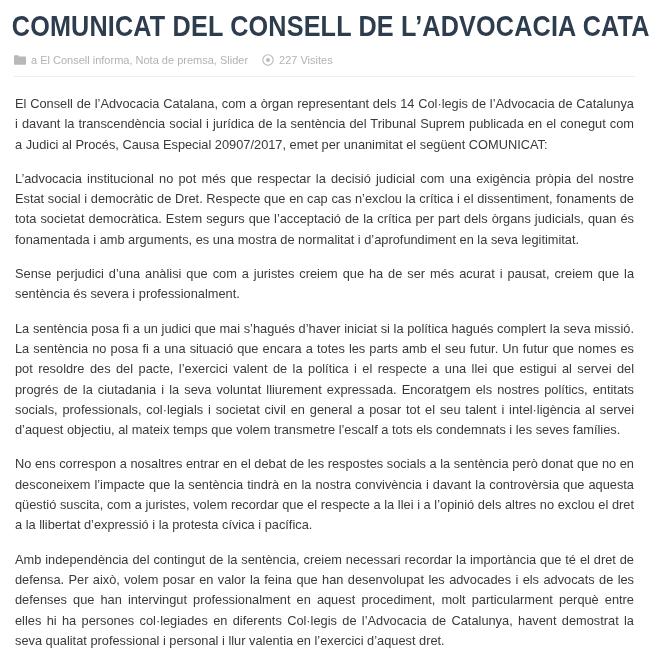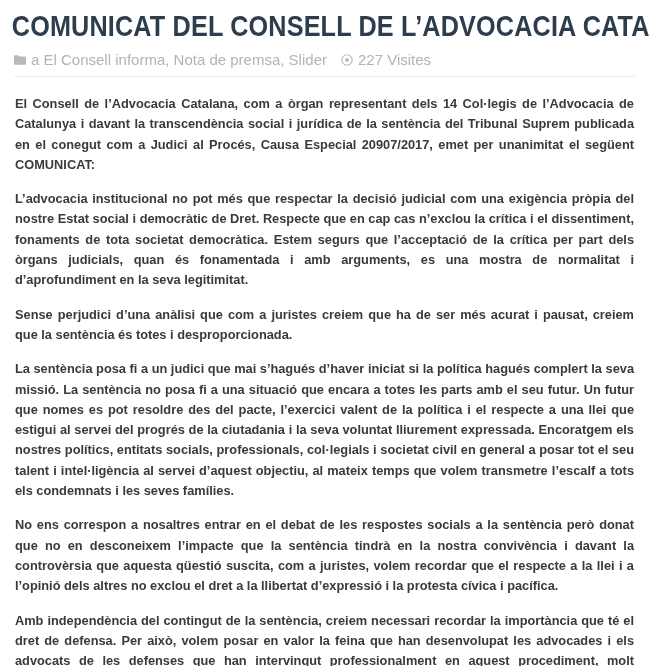--- a/index.html
+++ b/index.html
@@ -35,21 +35,21 @@
     transform: scaleX(0.84);
     transform-origin: left center;
     white-space: nowrap;
   }
 
   
   .post-meta {
     display: flex;
     align-items: center;
     padding: 10px 14px 0 14px;
-    font-size: 15px;
+    font-size: 11px;
     line-height: 14px;
     color: #b3b3b3;
     white-space: nowrap;
   }
   .meta-group {
     display: inline-flex;
     align-items: center;
   }
   .meta-group + .meta-group {
     margin-left: 14px;
@@ -79,21 +79,20 @@
   .post-body {
     padding: 0 15px 0 15px;
     color: #3a3a3a;
     font-size: 12.8px;
     line-height: 20.3px;
     text-align: justify;
   }
   .post-body p {
     margin: 0;
     padding: 14px 0 0 0;
-    font-weight: bold;
   }
   .post-body p:first-child {
     padding-top: 17px;
   }
   .post-body p.signoff {
     font-style: italic;
     padding-top: 19px;
   }
 </style>
 </head>
@@ -124,20 +123,20 @@
       <span class="meta-text">227 Visites</span>
     </span>
 
   </div>
 
   <hr class="divider">
 
   <div class="post-body">
     <p>El Consell de l’Advocacia Catalana, com a òrgan representant dels 14 Col·legis de l’Advocacia de Catalunya i davant la transcendència social i jurídica de la sentència del Tribunal Suprem publicada en el conegut com a Judici al Procés, Causa Especial 20907/2017, emet per unanimitat el següent COMUNICAT:</p>
     <p>L’advocacia institucional no pot més que respectar la decisió judicial com una exigència pròpia del nostre Estat social i democràtic de Dret. Respecte que en cap cas n’exclou la crítica i el dissentiment, fonaments de tota societat democràtica. Estem segurs que l’acceptació de la crítica per part dels òrgans judicials, quan és fonamentada i amb arguments, es una mostra de normalitat i d’aprofundiment en la seva legitimitat.</p>
-    <p>Sense perjudici d’una anàlisi que com a juristes creiem que ha de ser més acurat i pausat, creiem que la sentència és totes i desproporcionada.</p>
+    <p>Sense perjudici d’una anàlisi que com a juristes creiem que ha de ser més acurat i pausat, creiem que la sentència és severa i professionalment.</p>
     <p>La sentència posa fi a un judici que mai s’hagués d’haver iniciat si la política hagués complert la seva missió. La sentència no posa fi a una situació que encara a totes les parts amb el seu futur. Un futur que nomes es pot resoldre des del pacte, l’exercici valent de la política i el respecte a una llei que estigui al servei del progrés de la ciutadania i la seva voluntat lliurement expressada. Encoratgem els nostres polítics, entitats socials, professionals, col·legials i societat civil en general a posar tot el seu talent i intel·ligència al servei d’aquest objectiu, al mateix temps que volem transmetre l’escalf a tots els condemnats i les seves famílies.</p>
     <p>No ens correspon a nosaltres entrar en el debat de les respostes socials a la sentència però donat que no en desconeixem l’impacte que la sentència tindrà en la nostra convivència i davant la controvèrsia que aquesta qüestió suscita, com a juristes, volem recordar que el respecte a la llei i a l’opinió dels altres no exclou el dret a la llibertat d’expressió i la protesta cívica i pacífica.</p>
     <p>Amb independència del contingut de la sentència, creiem necessari recordar la importància que té el dret de defensa. Per això, volem posar en valor la feina que han desenvolupat les advocades i els advocats de les defenses que han intervingut professionalment en aquest procediment, molt particularment perquè entre elles hi ha persones col·legiades en diferents Col·legis de l’Advocacia de Catalunya, havent demostrat la seva qualitat professional i personal i llur valentia en l’exercici d’aquest dret.</p>
     <p class="signoff">Barcelona a 14 d’octubre del 2019</p>
   </div>
 
 </div>
 
 </body></html>

